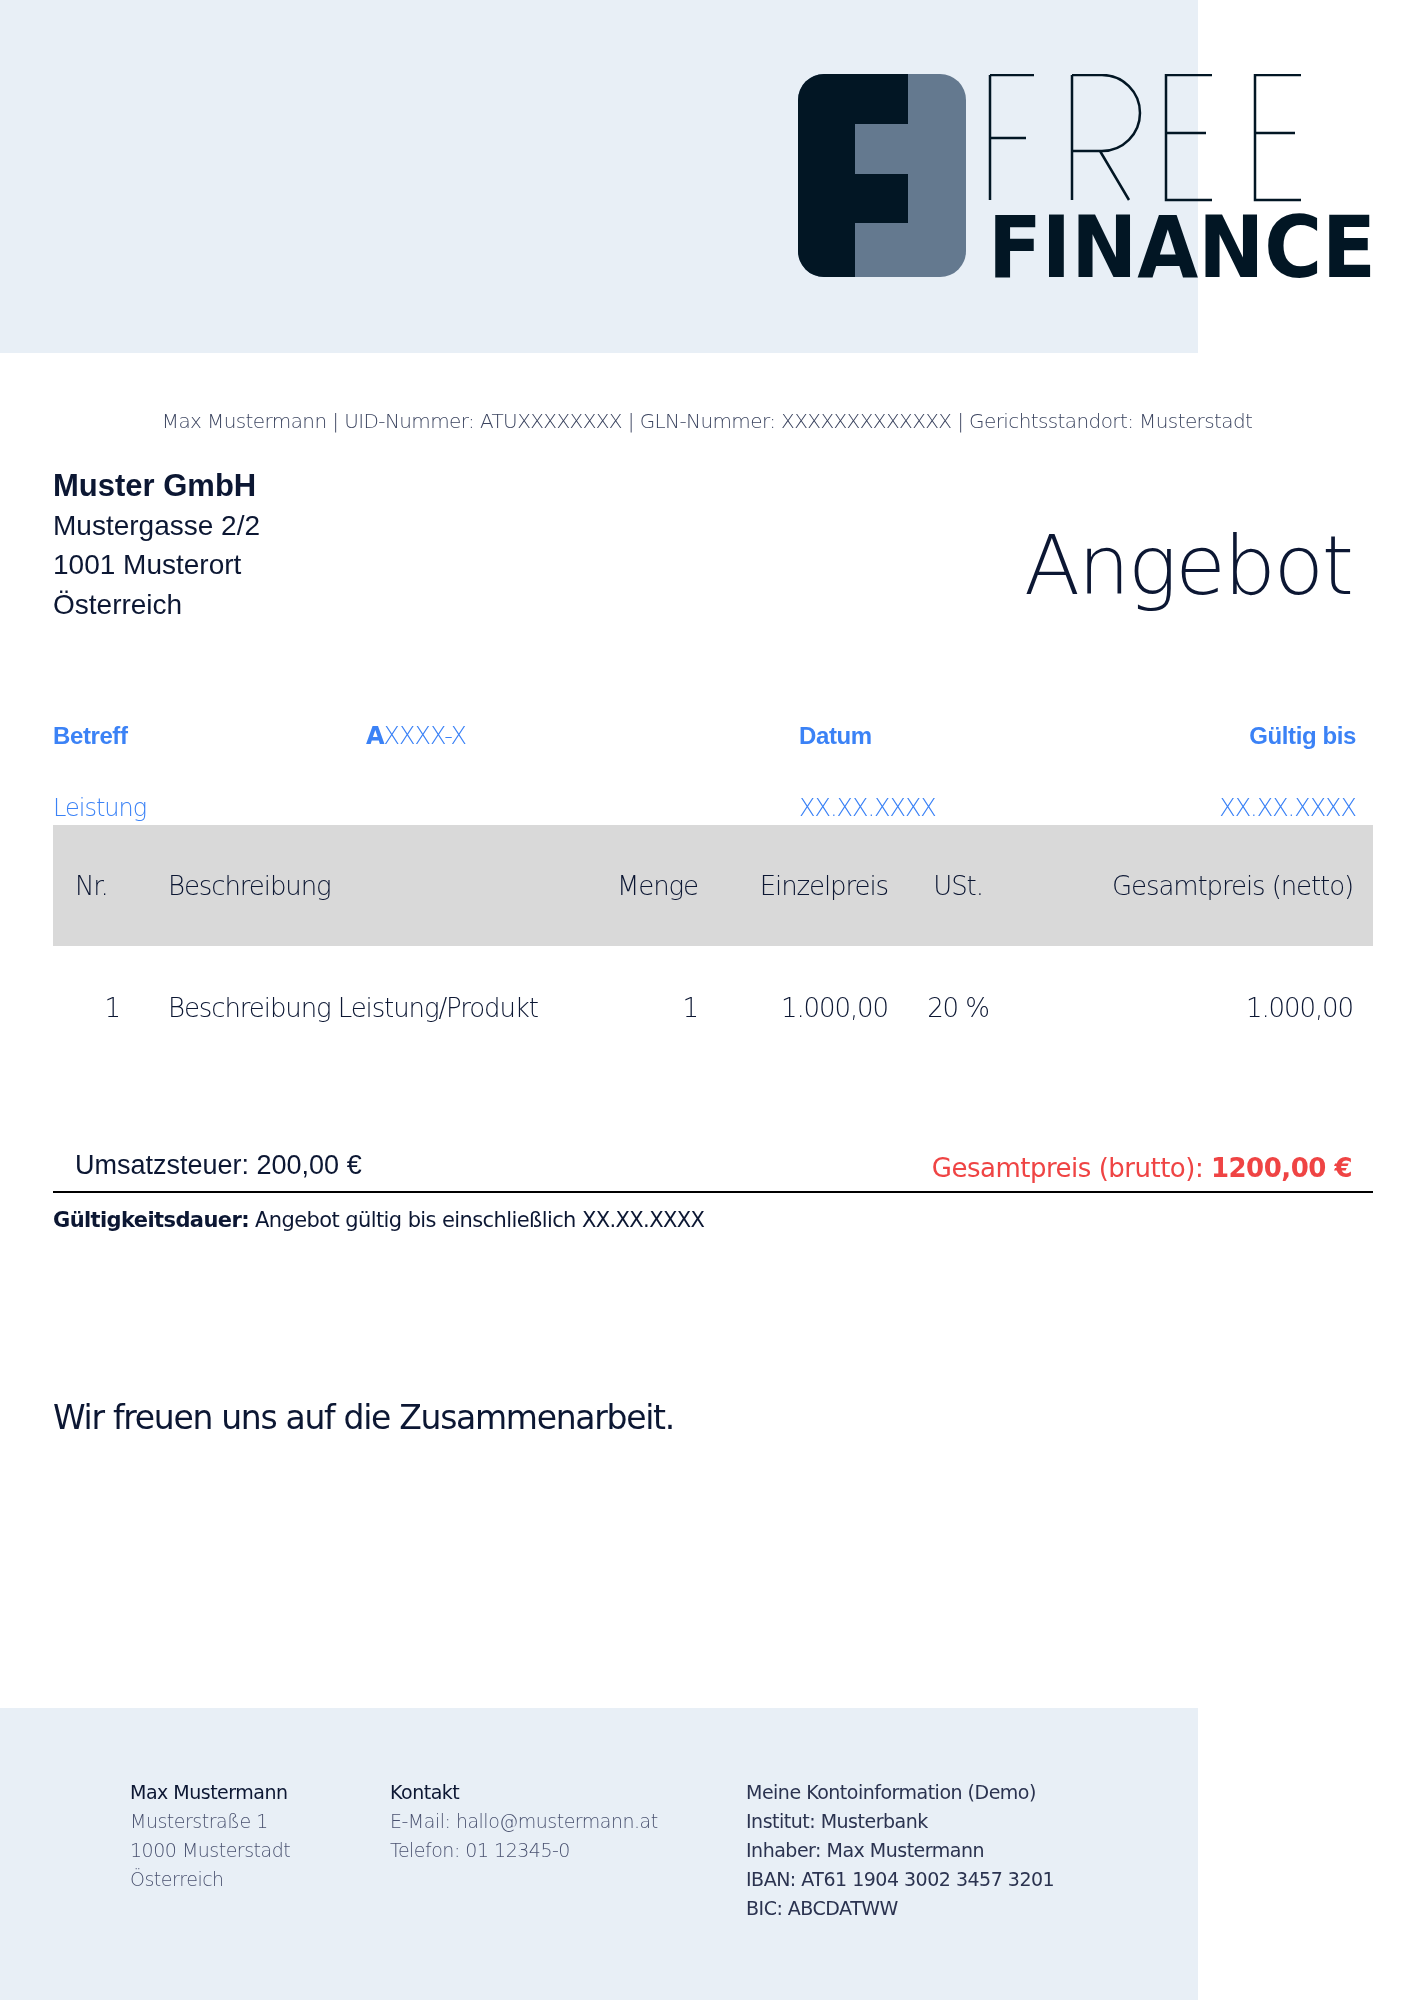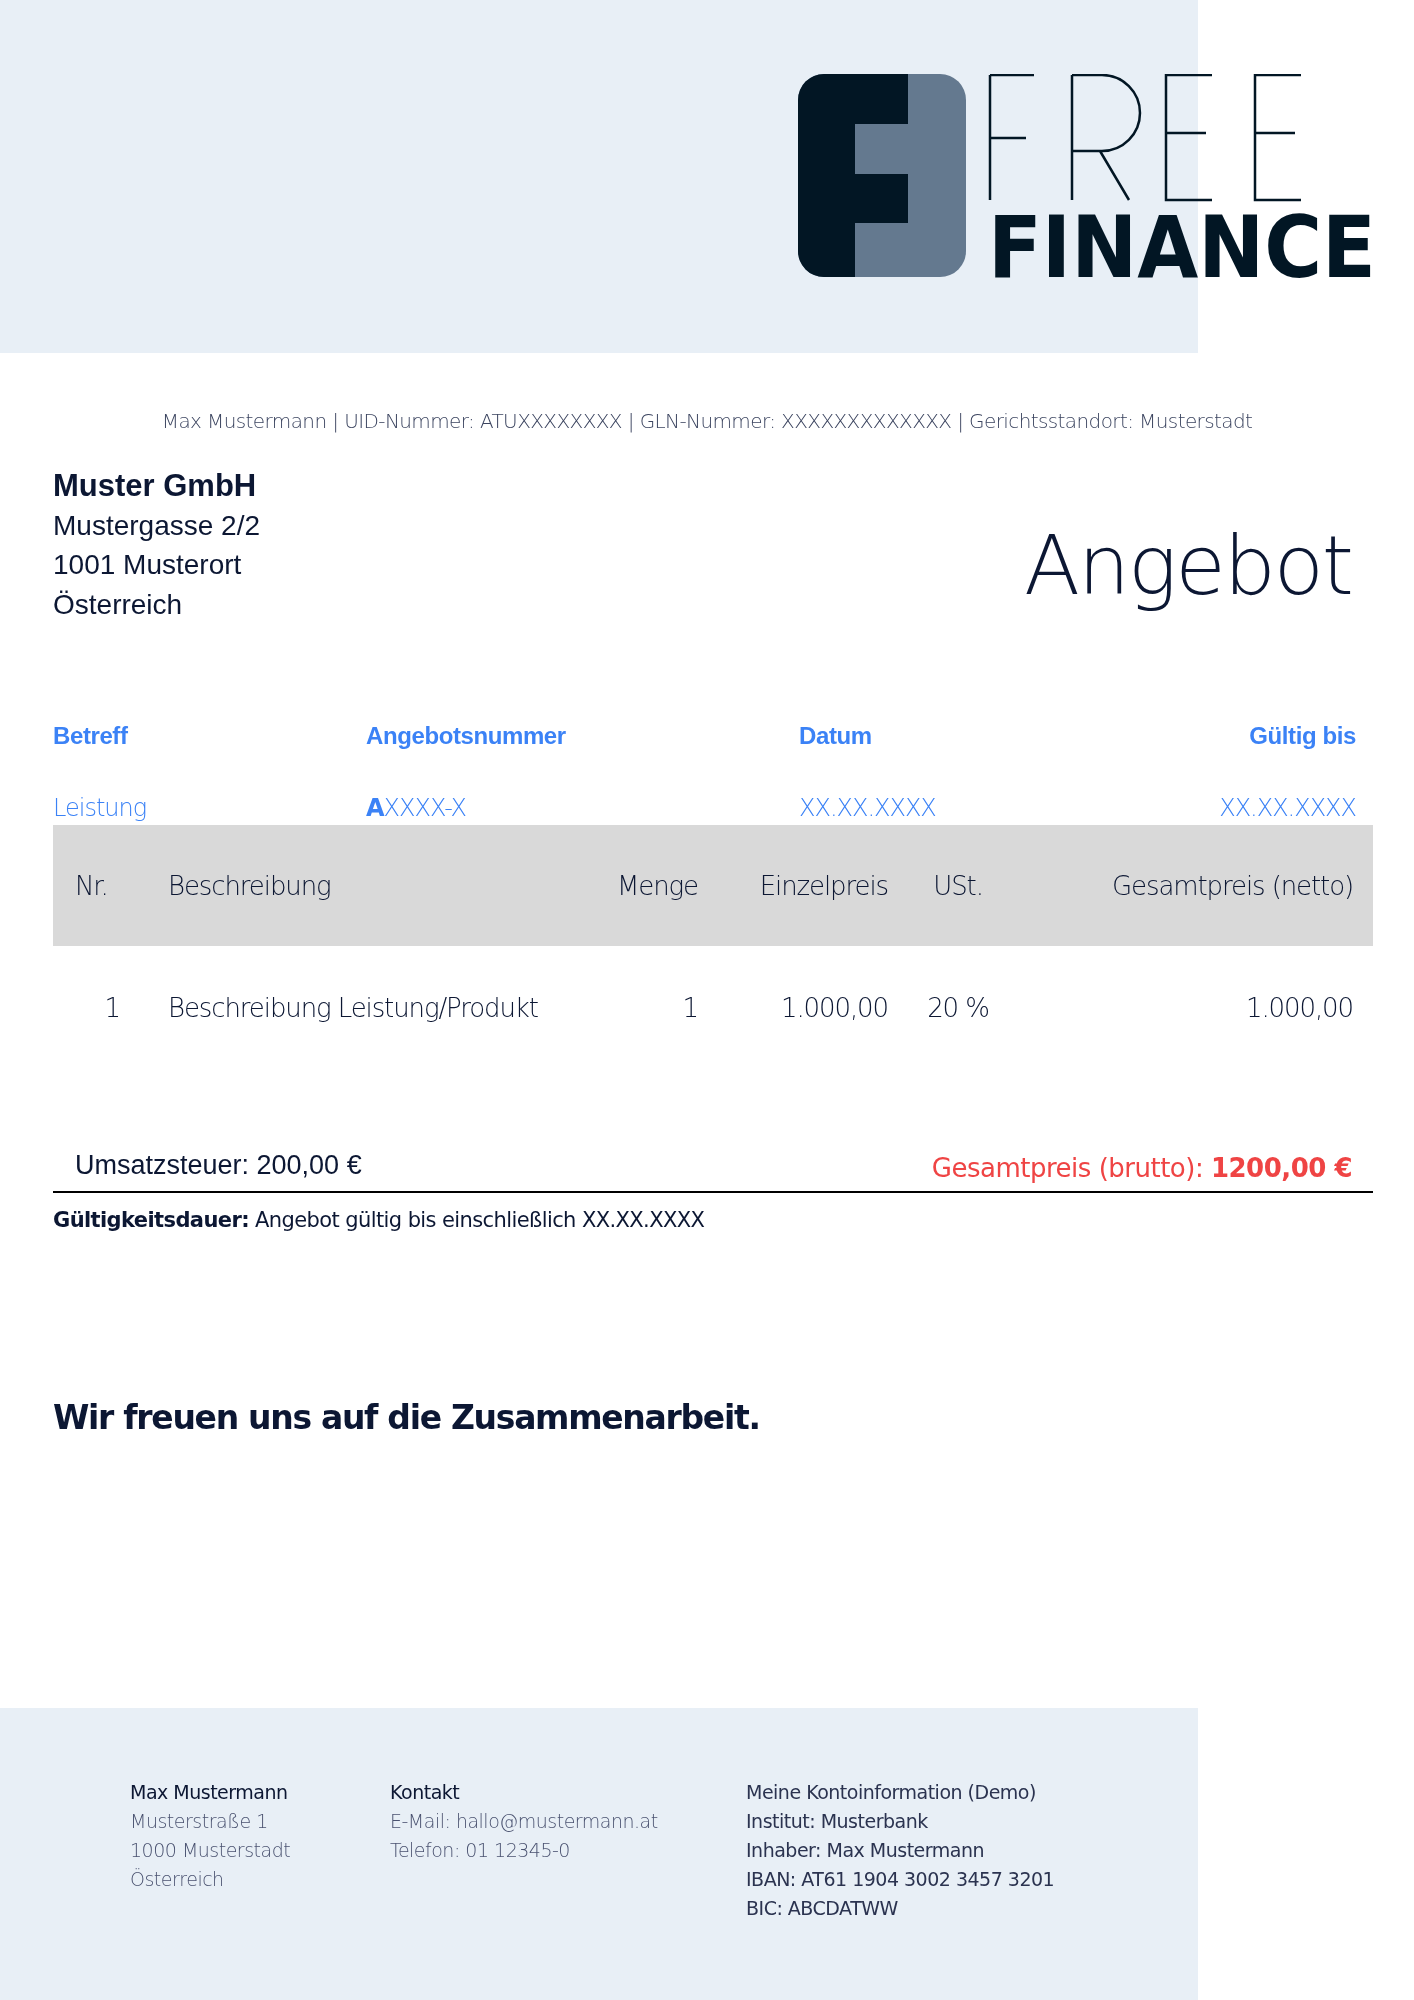--- a/index.html
+++ b/index.html
@@ -40,21 +40,21 @@
     .items-table td.c-nr { text-align: right; padding-left: 0 !important; padding-right: 48px !important; }
     .items-table th.c-nr { text-align: left; }
 
     .tax-line { position: absolute; left: 75px; top: 1150px; font-size: 27px; color: #0c1733; }
     .brutto-line { position: absolute; right: 62px; top: 1153px; font-family: "DejaVu Sans", sans-serif; font-size: 26px; color: #ef4444; letter-spacing: -0.5px; }
     .brutto-line b { font-weight: bold; }
     .rule { position: absolute; left: 53px; top: 1191px; width: 1320px; height: 2px; background: #000000; }
     .validity { position: absolute; left: 53px; top: 1208px; font-family: "DejaVu Sans", sans-serif; font-size: 21px; color: #0c1733; letter-spacing: -0.6px; }
     .validity b { font-weight: bold; }
 
-    .closing { position: absolute; left: 53px; top: 1398px; font-family: "DejaVu Sans", sans-serif; font-weight: 700; font-size: 33px; color: #0c1733; letter-spacing: -1.3px; }
+    .closing { position: absolute; left: 53px; top: 1398px; font-family: "DejaVu Sans", sans-serif; font-weight: 400; font-size: 33px; color: #0c1733; letter-spacing: -1.3px; }
 
     .footer { position: absolute; left: 0; top: 1708px; width: 1198px; height: 292px; background: #e8eff6; }
     .fcol { position: absolute; top: 70px; font-family: "DejaVu Sans", sans-serif; font-size: 19px; line-height: 29px; color: #2b3350; letter-spacing: -0.5px; }
     .fcol .head { color: #0c1733; font-weight: 400; }
     .fcol .light { font-weight: 300; color: #4a5270; }
     .fcol-1 { left: 130px; }
     .fcol-2 { left: 390px; }
     .fcol-3 { left: 746px; }
     .zigzag { position: absolute; left: 1240px; top: 32px; width: 174px; height: 200px; }
   </style>
@@ -87,21 +87,20 @@
   <div>Österreich</div>
 </div>
 
 <div class="doc-title">Angebot</div>
 
 <div class="meta meta-betreff">
   <span class="lbl">Betreff</span>
   <span class="val">Leistung</span>
 </div>
 <div class="meta meta-nummer">
-  <span class="lbl">Angebotsnummer</span>
   <span class="val"><b>A</b><span>XXXX-X</span></span>
 </div>
 <div class="meta meta-datum">
   <span class="lbl">Datum</span>
   <span class="val">XX.XX.XXXX</span>
 </div>
 <div class="meta meta-gueltig">
   <span class="lbl">Gültig bis</span>
   <span class="val">XX.XX.XXXX</span>
 </div>

